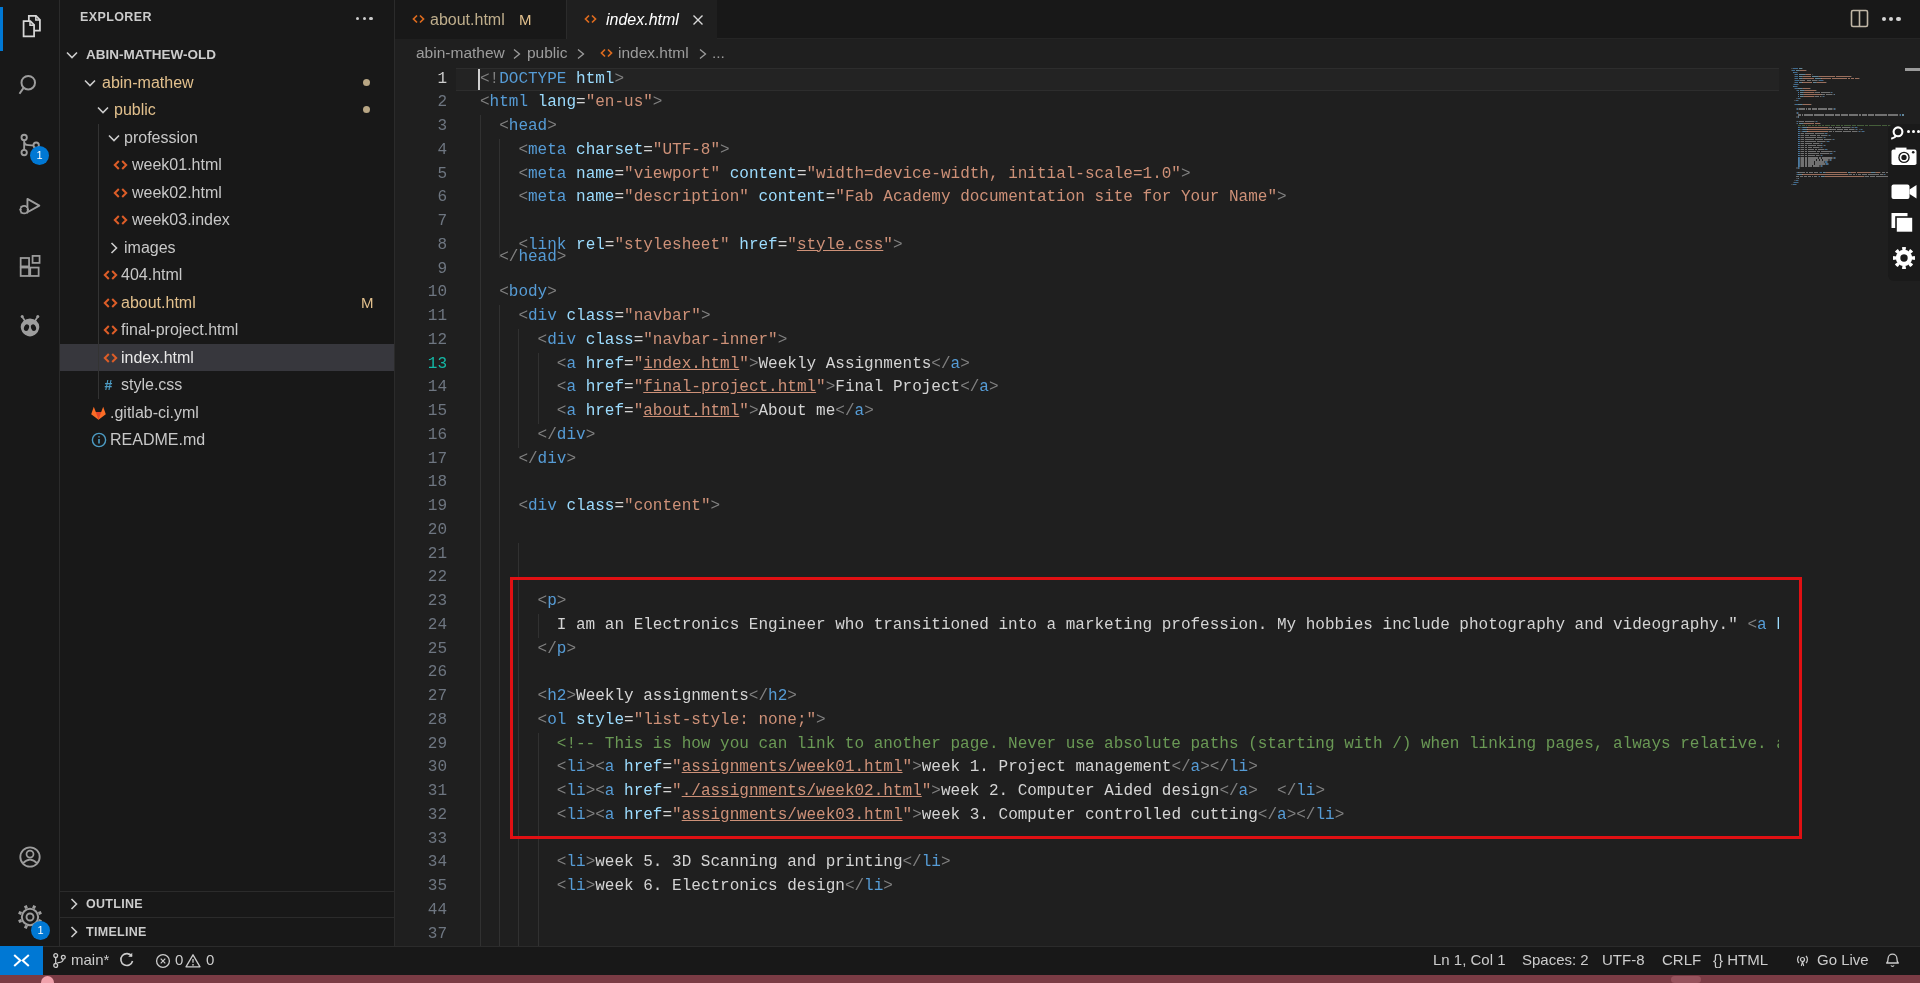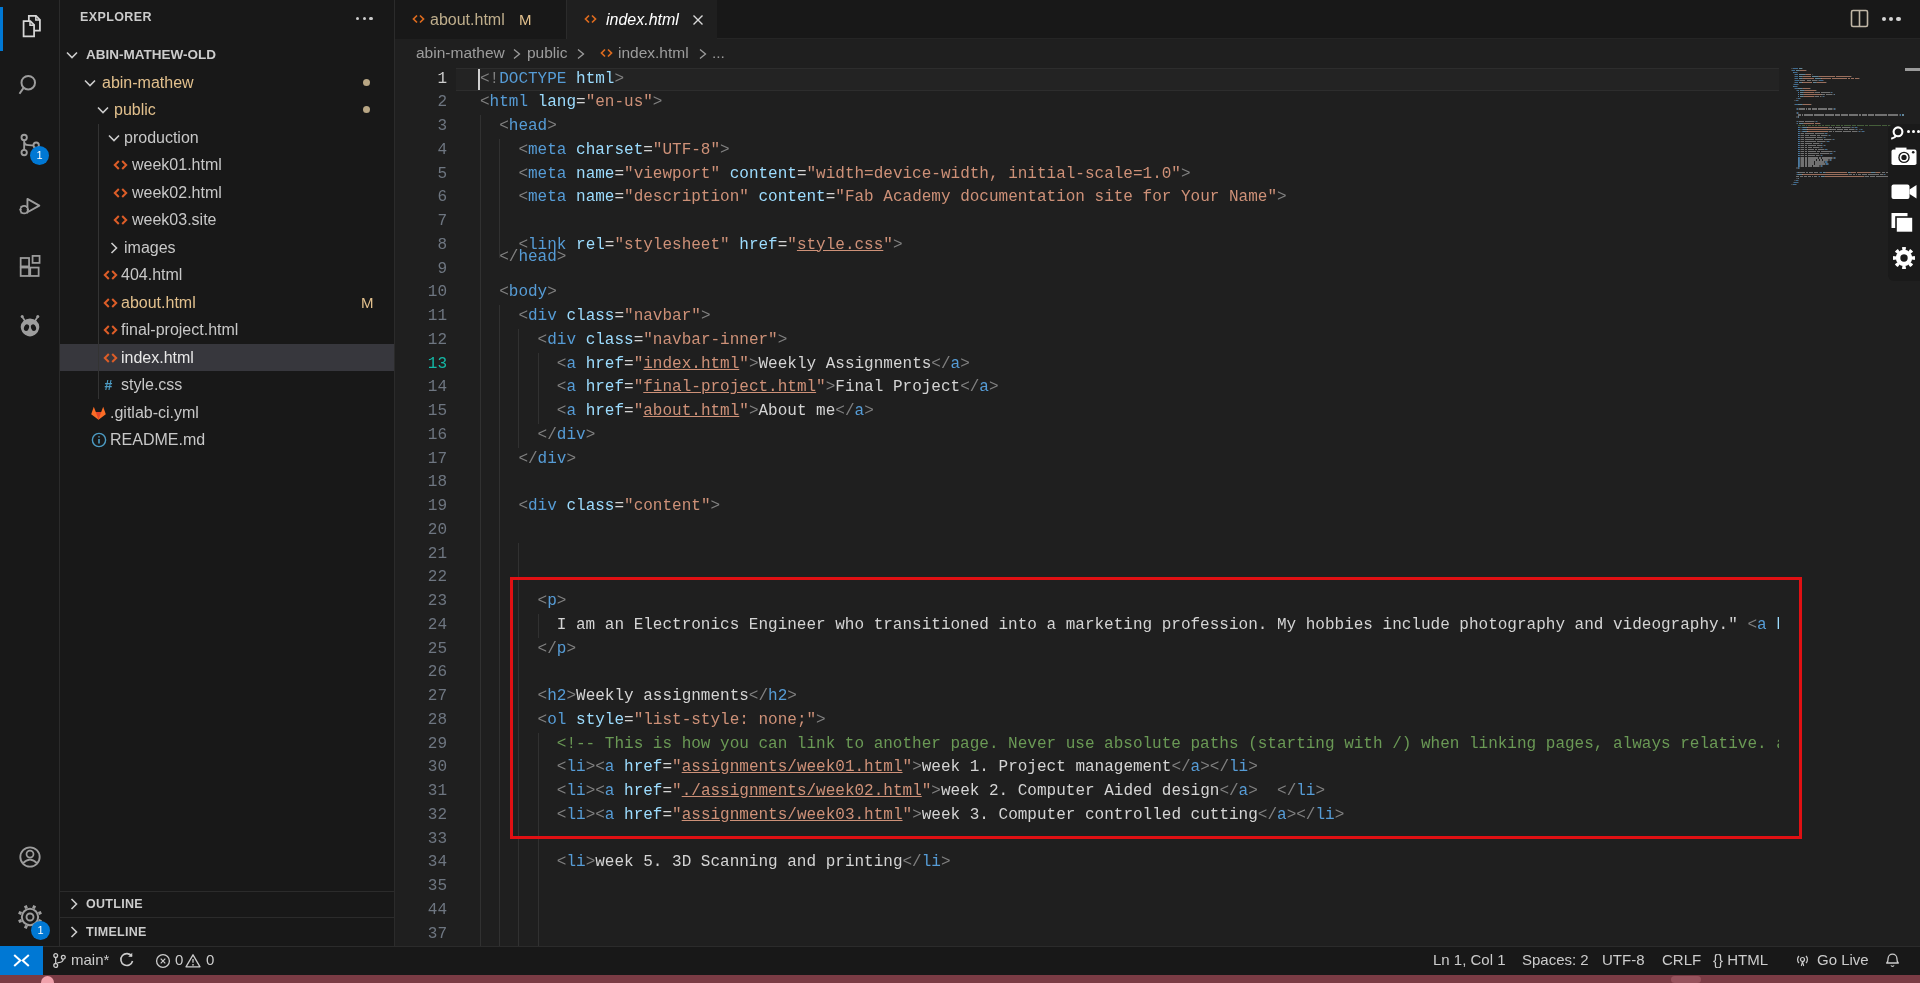--- a/index.html
+++ b/index.html
@@ -87,39 +87,39 @@
     <svg class="abs" style="left:37px;top:10px" width="12" height="8" viewBox="0 0 12 8">
       <path d="M1 1.5 L6 6.5 L11 1.5" fill="none" stroke="#cccccc" stroke-width="1.6"></path>
     </svg>
     <span class="tlab mod" style="left:54px">public</span>
     <i class="abs" style="left:303px;top:10px;width:7px;height:7px;border-radius:50%;background:#b8a684"></i>
   </div>
 <div class="trow" style="top:123.75px;left:60px">
     <svg class="abs" style="left:48px;top:10px" width="12" height="8" viewBox="0 0 12 8">
       <path d="M1 1.5 L6 6.5 L11 1.5" fill="none" stroke="#cccccc" stroke-width="1.6"></path>
     </svg>
-    <span class="tlab " style="left:64px">production</span>
+    <span class="tlab " style="left:64px">profession</span>
   </div>
 <div class="trow" style="top:151.25px;left:60px">
     <svg class="abs" style="left:52px;top:6px" width="17" height="16" viewBox="0 0 17 16">
       <path d="M6.8 4 L2.8 8 L6.8 12 M10.2 4 L14.2 8 L10.2 12" fill="none" stroke="#dd5d28" stroke-width="2"></path>
     </svg>
     <span class="tlab " style="left:72px">week01.html</span>
   </div>
 <div class="trow" style="top:178.75px;left:60px">
     <svg class="abs" style="left:52px;top:6px" width="17" height="16" viewBox="0 0 17 16">
       <path d="M6.8 4 L2.8 8 L6.8 12 M10.2 4 L14.2 8 L10.2 12" fill="none" stroke="#dd5d28" stroke-width="2"></path>
     </svg>
     <span class="tlab " style="left:72px">week02.html</span>
   </div>
 <div class="trow" style="top:206.25px;left:60px">
     <svg class="abs" style="left:52px;top:6px" width="17" height="16" viewBox="0 0 17 16">
       <path d="M6.8 4 L2.8 8 L6.8 12 M10.2 4 L14.2 8 L10.2 12" fill="none" stroke="#dd5d28" stroke-width="2"></path>
     </svg>
-    <span class="tlab " style="left:72px">week03.site</span>
+    <span class="tlab " style="left:72px">week03.index</span>
   </div>
 <div class="trow" style="top:233.75px;left:60px">
     <svg class="abs" style="left:50px;top:8px" width="8" height="12" viewBox="0 0 8 12">
       <path d="M1.5 1 L6.5 6 L1.5 11" fill="none" stroke="#cccccc" stroke-width="1.6"></path>
     </svg>
     <span class="tlab " style="left:64px">images</span>
   </div>
 <div class="trow" style="top:261.25px;left:60px">
     <svg class="abs" style="left:42px;top:6px" width="17" height="16" viewBox="0 0 17 16">
       <path d="M6.8 4 L2.8 8 L6.8 12 M10.2 4 L14.2 8 L10.2 12" fill="none" stroke="#dd5d28" stroke-width="2"></path>
@@ -289,20 +289,21 @@
 <div class="cl" style="top:546.25px"><span class="w">        </span><span class="w">I am an Electronics Engineer who transitioned into a marketing profession. My hobbies include photography and videography." </span><span class="p">&lt;</span><span class="t">a</span><span class="w"> </span><span class="a">href</span></div>
 <div class="cl" style="top:570.00px"><span class="w">      </span><span class="p">&lt;/</span><span class="t">p</span><span class="p">&gt;</span></div>
 <div class="cl" style="top:593.75px"></div>
 <div class="cl" style="top:617.50px"><span class="w">      </span><span class="p">&lt;</span><span class="t">h2</span><span class="p">&gt;</span><span class="w">Weekly assignments</span><span class="p">&lt;/</span><span class="t">h2</span><span class="p">&gt;</span></div>
 <div class="cl" style="top:641.25px"><span class="w">      </span><span class="p">&lt;</span><span class="t">ol</span><span class="w"> </span><span class="a">style</span><span class="w">=</span><span class="s">"list-style: none;"</span><span class="p">&gt;</span></div>
 <div class="cl" style="top:665.00px"><span class="w">        </span><span class="c">&lt;!-- This is how you can link to another page. Never use absolute paths (starting with /) when linking pages, always relative. always</span></div>
 <div class="cl" style="top:688.75px"><span class="w">        </span><span class="p">&lt;</span><span class="t">li</span><span class="p">&gt;</span><span class="p">&lt;</span><span class="t">a</span><span class="w"> </span><span class="a">href</span><span class="w">=</span><span class="s">"</span><span class="u">assignments/week01.html</span><span class="s">"</span><span class="p">&gt;</span><span class="w">week 1. Project management</span><span class="p">&lt;/</span><span class="t">a</span><span class="p">&gt;</span><span class="p">&lt;/</span><span class="t">li</span><span class="p">&gt;</span></div>
 <div class="cl" style="top:712.50px"><span class="w">        </span><span class="p">&lt;</span><span class="t">li</span><span class="p">&gt;</span><span class="p">&lt;</span><span class="t">a</span><span class="w"> </span><span class="a">href</span><span class="w">=</span><span class="s">"</span><span class="u">./assignments/week02.html</span><span class="s">"</span><span class="p">&gt;</span><span class="w">week 2. Computer Aided design</span><span class="p">&lt;/</span><span class="t">a</span><span class="p">&gt;</span><span class="w">  </span><span class="p">&lt;/</span><span class="t">li</span><span class="p">&gt;</span></div>
 <div class="cl" style="top:736.25px"><span class="w">        </span><span class="p">&lt;</span><span class="t">li</span><span class="p">&gt;</span><span class="p">&lt;</span><span class="t">a</span><span class="w"> </span><span class="a">href</span><span class="w">=</span><span class="s">"</span><span class="u">assignments/week03.html</span><span class="s">"</span><span class="p">&gt;</span><span class="w">week 3. Computer controlled cutting</span><span class="p">&lt;/</span><span class="t">a</span><span class="p">&gt;</span><span class="p">&lt;/</span><span class="t">li</span><span class="p">&gt;</span></div>
 <div class="cl" style="top:783.75px"><span class="w">        </span><span class="p">&lt;</span><span class="t">li</span><span class="p">&gt;</span><span class="w">week 5. 3D Scanning and printing</span><span class="p">&lt;/</span><span class="t">li</span><span class="p">&gt;</span></div>
+<div class="cl" style="top:807.50px"><span class="w">        </span><span class="p">&lt;</span><span class="t">li</span><span class="p">&gt;</span><span class="w">week 6. Electronics design</span><span class="p">&lt;/</span><span class="t">li</span><span class="p">&gt;</span></div>
 <div class="abs" style="left:83.2px;top:1.5px;width:2px;height:21px;background:#d0d0d0"></div>
 </div>
 <div class="abs" style="left:0;top:0;width:0;height:0">
     <i class="abs" style="left:1791.00px;top:67.50px;width:1.64px;height:1.25px;background:#808080;opacity:.38"></i>
     <i class="abs" style="left:1792.64px;top:67.50px;width:5.74px;height:1.25px;background:#569cd6;opacity:.62"></i>
     <i class="abs" style="left:1799.20px;top:67.50px;width:3.28px;height:1.25px;background:#9cdcfe;opacity:.55"></i>
     <i class="abs" style="left:1802.48px;top:67.50px;width:0.82px;height:1.25px;background:#808080;opacity:.38"></i>
     <i class="abs" style="left:1791.00px;top:69.54px;width:0.82px;height:1.25px;background:#808080;opacity:.38"></i>
     <i class="abs" style="left:1791.82px;top:69.54px;width:3.28px;height:1.25px;background:#569cd6;opacity:.62"></i>
     <i class="abs" style="left:1795.92px;top:69.54px;width:3.28px;height:1.25px;background:#9cdcfe;opacity:.55"></i>

